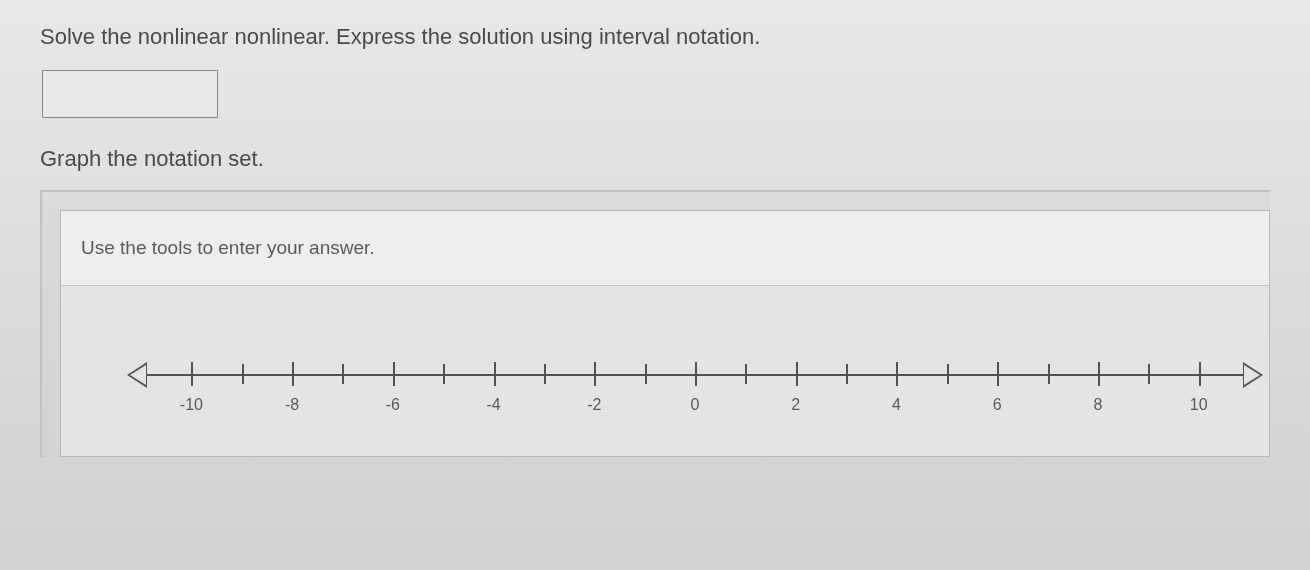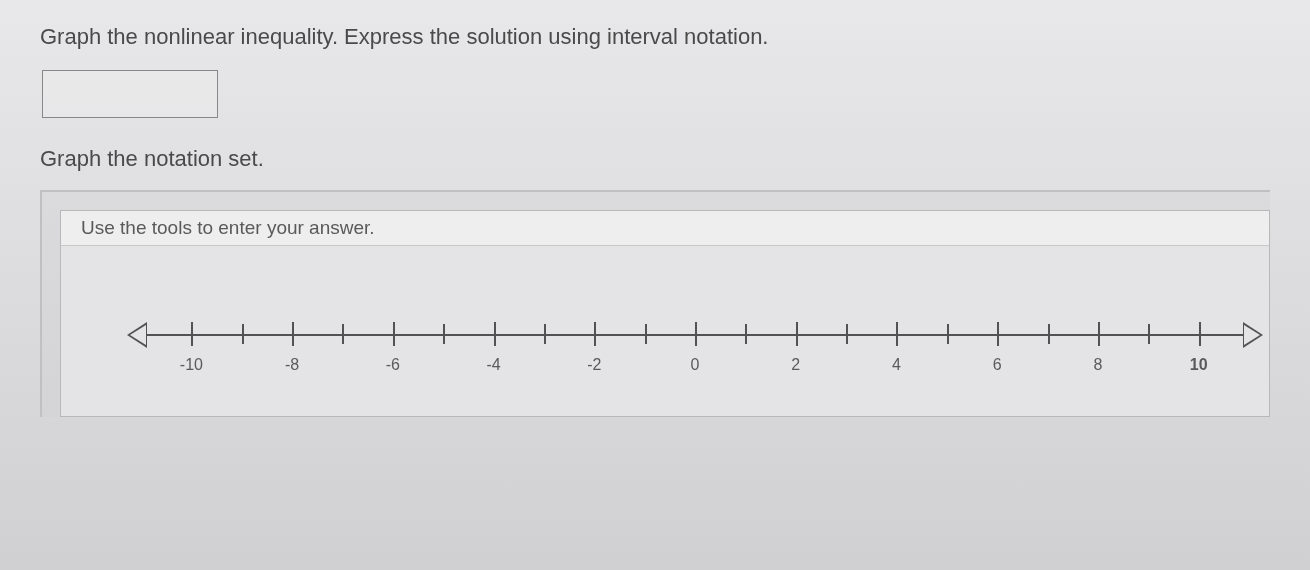--- a/index.html
+++ b/index.html
@@ -68,21 +68,21 @@
       border-left: 2px solid #c0c0c0;
       padding: 18px 0 0 18px;
       background: rgba(210,210,212,0.35);
     }
     .tool-panel {
       border: 1px solid #b8b8b8;
       background: #e6e6e8;
     }
     .tool-header {
       background: #eeeeef;
-      padding: 6px 20px;
+      padding: 26px 20px;
       border-bottom: 1px solid #c8c8c8;
       font-size: 19px;
       color: #5a5a5a;
     }
     .number-line-area {
       height: 170px;
       position: relative;
       background: #e4e4e6;
     }
     .number-line {
@@ -157,21 +157,21 @@
       font-size: 16px;
       color: #5a5a5a;
       transform: translateX(-50%);
       white-space: nowrap;
     }
   </style>
 </head>
 <body>
 
 <div class="content">
-  <div class="question-text">Graph the nonlinear inequality. Express the solution using interval notation.</div>
+  <div class="question-text">Solve the nonlinear nonlinear. Express the solution using interval notation.</div>
 
 
   <div class="answer-box"></div>
 
   <div class="graph-instruction">Graph the notation set.</div>
 
   <div class="panel-outer">
     <div class="tool-panel">
       <div class="tool-header">Use the tools to enter your answer.</div>
       <div class="number-line-area">
@@ -193,21 +193,21 @@
             <div class="tick-label" style="left: 50%;">0</div>
             <div class="tick major" style="left: 59.0909%;"></div>
             <div class="tick-label" style="left: 59.0909%;">2</div>
             <div class="tick major" style="left: 68.1818%;"></div>
             <div class="tick-label" style="left: 68.1818%;">4</div>
             <div class="tick major" style="left: 77.2727%;"></div>
             <div class="tick-label" style="left: 77.2727%;">6</div>
             <div class="tick major" style="left: 86.3636%;"></div>
             <div class="tick-label" style="left: 86.3636%;">8</div>
             <div class="tick major" style="left: 95.4545%;"></div>
-            <div class="tick-label" style="left: 95.4545%; font-weight: bold;">10</div>
+            <div class="tick-label" style="left: 95.4545%;">10</div>
             <div class="tick minor" style="left: 9.09091%;"></div>
             <div class="tick minor" style="left: 18.1818%;"></div>
             <div class="tick minor" style="left: 27.2727%;"></div>
             <div class="tick minor" style="left: 36.3636%;"></div>
             <div class="tick minor" style="left: 45.4545%;"></div>
             <div class="tick minor" style="left: 54.5455%;"></div>
             <div class="tick minor" style="left: 63.6364%;"></div>
             <div class="tick minor" style="left: 72.7273%;"></div>
             <div class="tick minor" style="left: 81.8182%;"></div>
             <div class="tick minor" style="left: 90.9091%;"></div>

